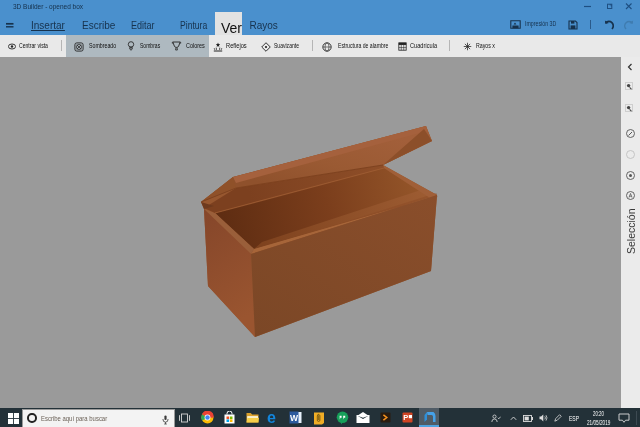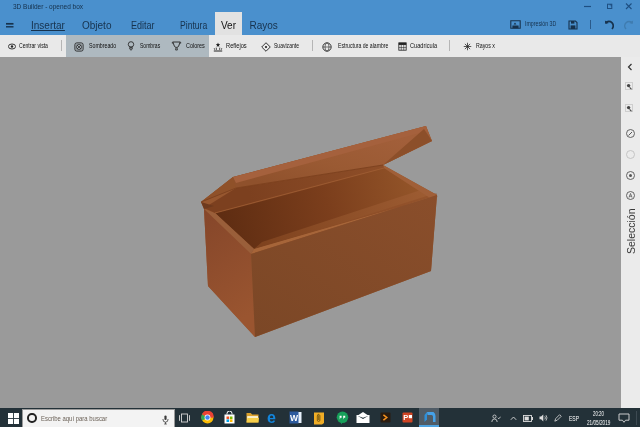--- a/index.html
+++ b/index.html
@@ -21,25 +21,25 @@
     <path d="M46 3.5 L51.5 9 M51.5 3.5 L46 9" stroke="#1e4f82" stroke-width="1.1"></path>
   </svg>
 </div>
 
 <div class="abs" style="left:0;top:12px;width:640px;height:23px;background:#4a90cd;">
   <svg class="abs" style="left:5px;top:10px;" width="10" height="7" viewBox="0 0 10 7">
     <line x1="1" y1="1.8" x2="8.5" y2="1.8" stroke="#17324d" stroke-width="1.7"></line>
     <line x1="1" y1="4.8" x2="8.5" y2="4.8" stroke="#17324d" stroke-width="1.4"></line>
   </svg>
   <div class="t" style="left:31px;top:8px;font-size:10px;color:#17324d;text-decoration:underline;">Insertar</div>
-  <div class="t" style="left:82px;top:8px;font-size:10px;color:#17324d;">Objeto</div>
+  <div class="t" style="left:82px;top:8px;font-size:10px;color:#17324d;">Escribe</div>
   <div class="t" style="left:131px;top:8px;font-size:10px;color:#17324d;transform:scaleX(0.9);">Editar</div>
   <div class="t" style="left:179.5px;top:8px;font-size:10px;color:#17324d;transform:scaleX(0.86);">Pintura</div>
   <div class="abs" style="left:215px;top:0;width:27px;height:23px;background:#e2e2e2;"></div>
-  <div class="t" style="left:221px;top:8px;font-size:10px;color:#111;">Ver</div>
+  <div class="t" style="left:221px;top:8px;font-size:14px;color:#111;">Ver</div>
   <div class="t" style="left:249.5px;top:8px;font-size:10px;color:#17324d;">Rayos</div>
 
   <svg class="abs" style="left:510px;top:8px;" width="11" height="9" viewBox="0 0 11 9">
     <path d="M0.8 0.8 h9.4 v7.4 h-9.4 z" fill="none" stroke="#17324d" stroke-width="1.1"></path>
     <path d="M2.4 5.4 h6.2 v2.8 h-6.2 z" fill="#17324d"></path>
     <path d="M3.6 4.6 L5 2.4 L6.4 4.6 Z" fill="#17324d"></path>
   </svg>
   <div class="t" style="left:525px;top:8px;font-size:7px;color:#17324d;transform:scaleX(0.75);">Impresión 3D</div>
   <svg class="abs" style="left:568px;top:8px;" width="10" height="10" viewBox="0 0 10 10">
     <path d="M1 1 h6.4 l1.6 1.6 v6.4 h-8 z" fill="none" stroke="#17324d" stroke-width="1.1"></path>

